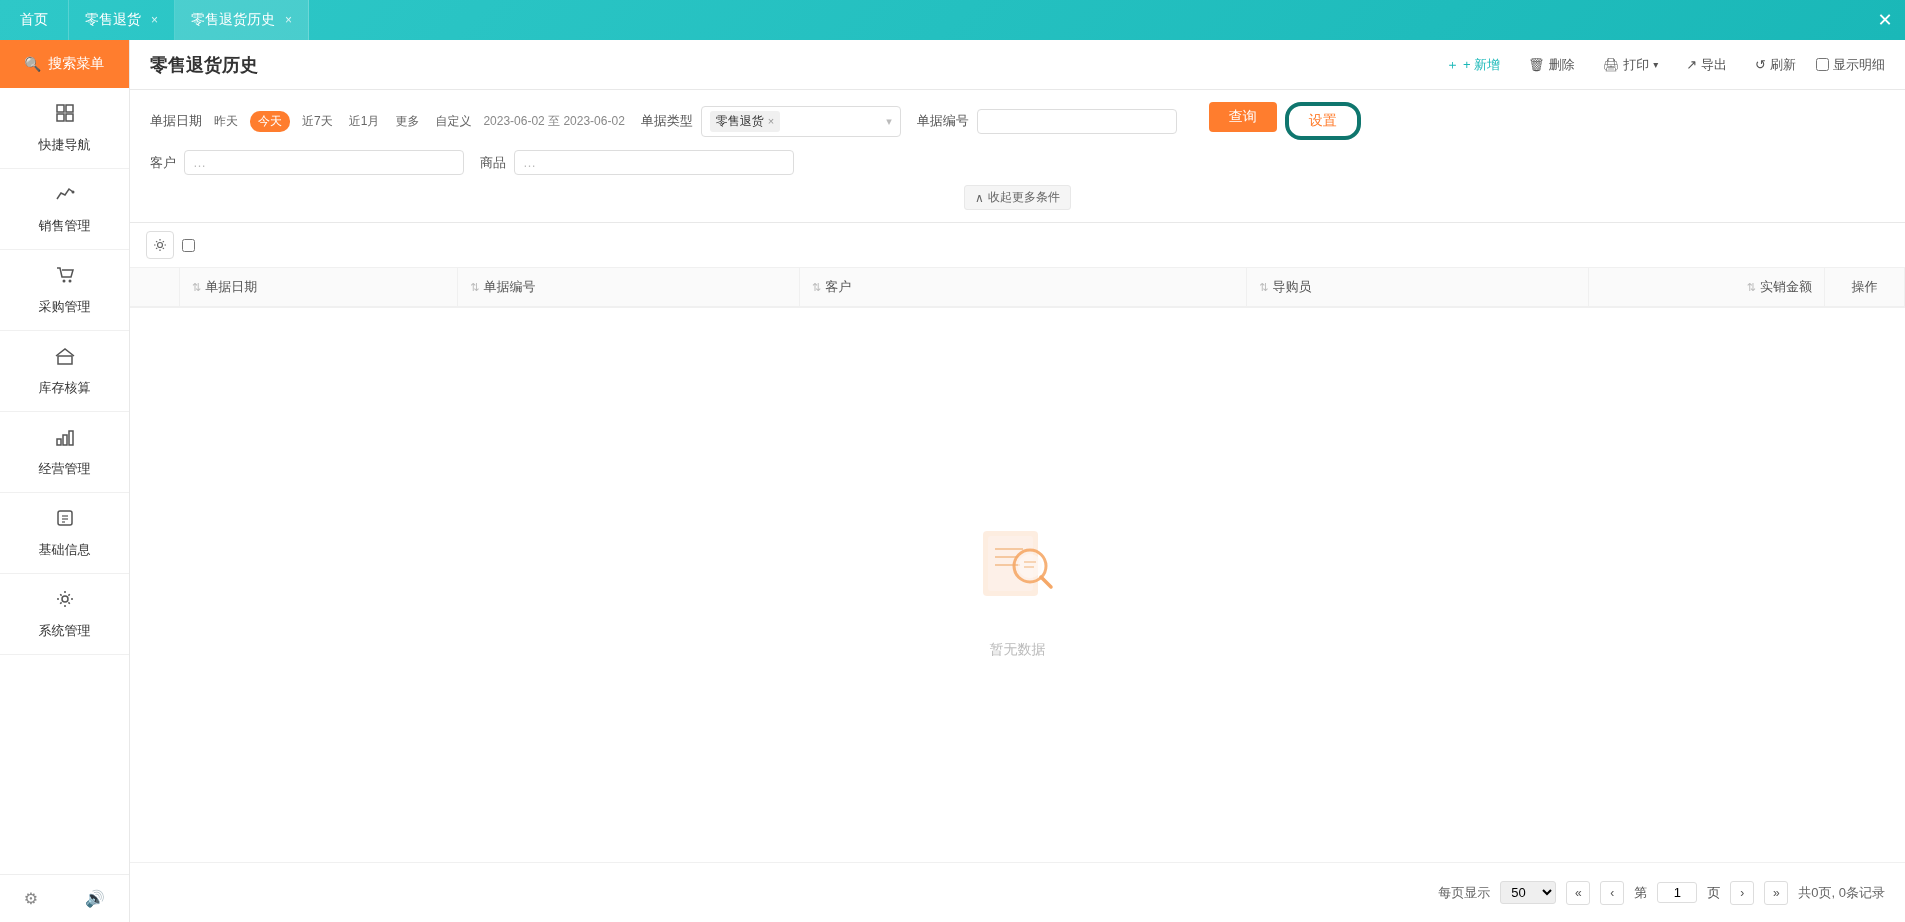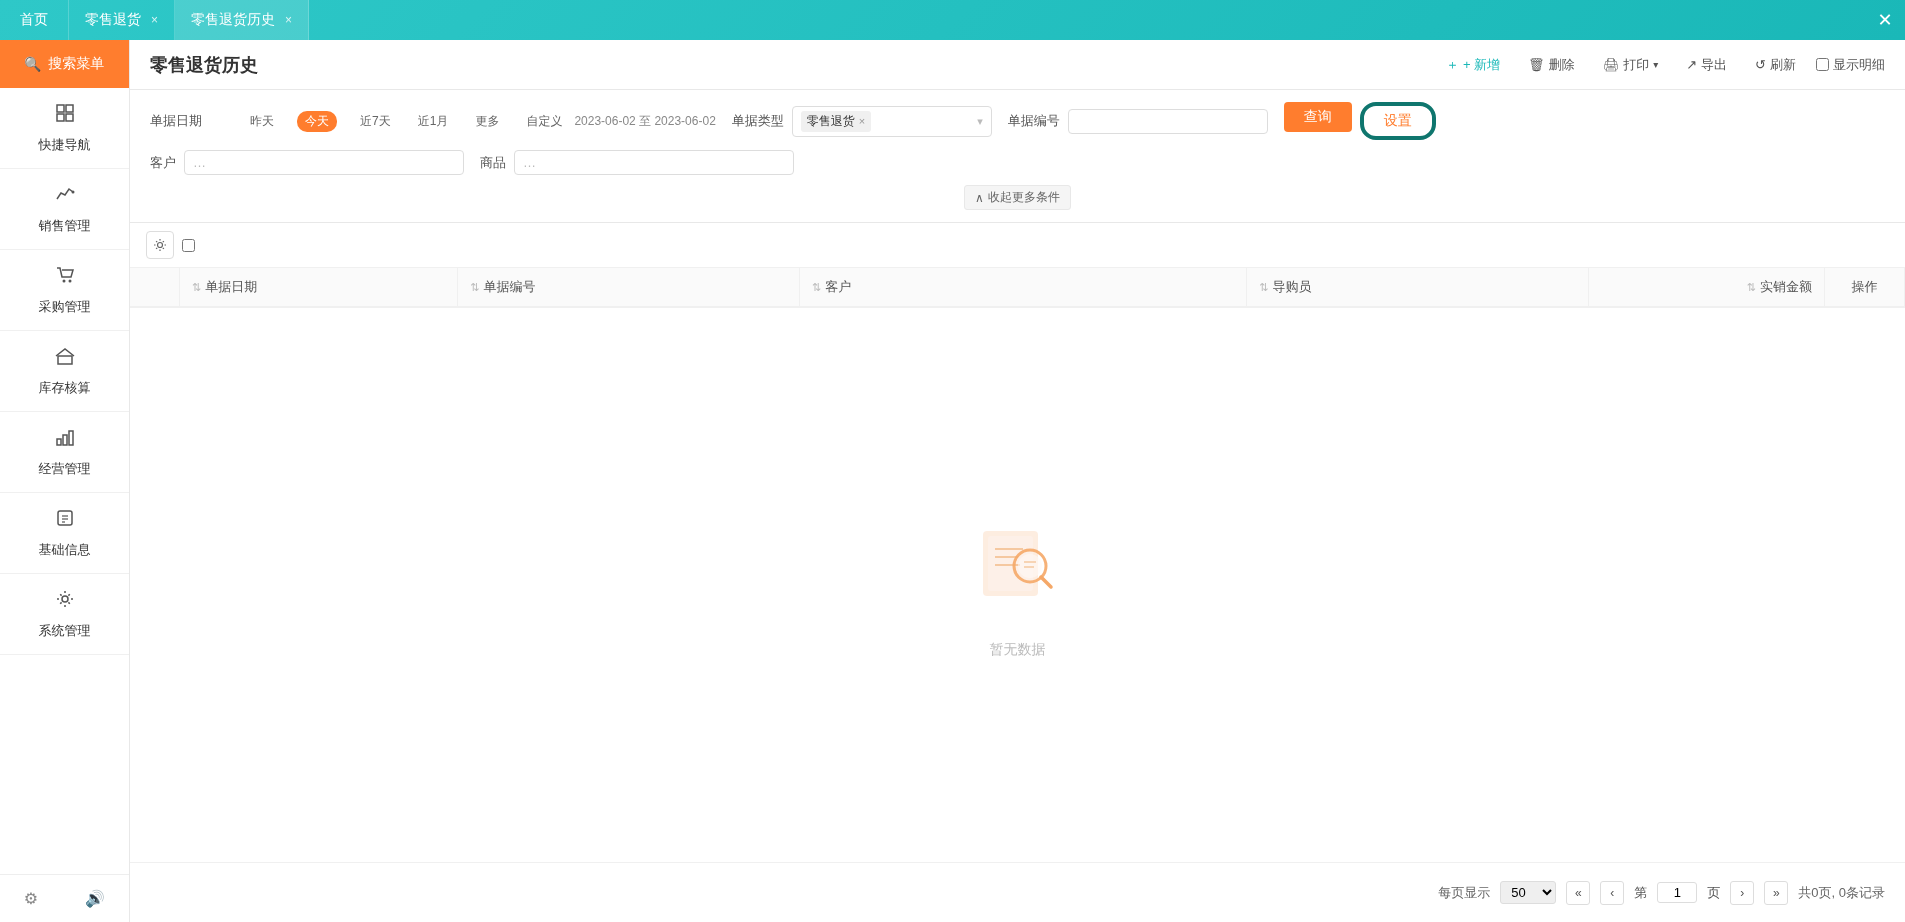--- a/index.html
+++ b/index.html
@@ -189,23 +189,22 @@
       gap: 8px;
       flex-shrink: 0;
     }
     .filter-label {
       font-size: 13px;
       color: #555;
       white-space: nowrap;
     }
     .date-shortcuts {
       display: flex;
-      gap: 19px;
-      align-items: center;
-      margin-left: 36px;
+      gap: 8px;
+      align-items: center;
     }
     .date-shortcut {
       font-size: 12px;
       color: #666;
       cursor: pointer;
       padding: 2px 4px;
     }
     .date-shortcut.active {
       background: #ff7d2e;
       color: #fff;
@@ -262,20 +261,21 @@
       padding: 3px 10px;
       margin: 0 auto;
       width: fit-content;
     }
 
     
     .action-btns {
       display: flex;
       flex-direction: column;
       gap: 6px;
+      margin-left: 16px;
     }
     .btn-query {
       background: #ff7d2e;
       color: #fff;
       border: none;
       border-radius: 4px;
       padding: 6px 20px;
       font-size: 14px;
       cursor: pointer;
     }

